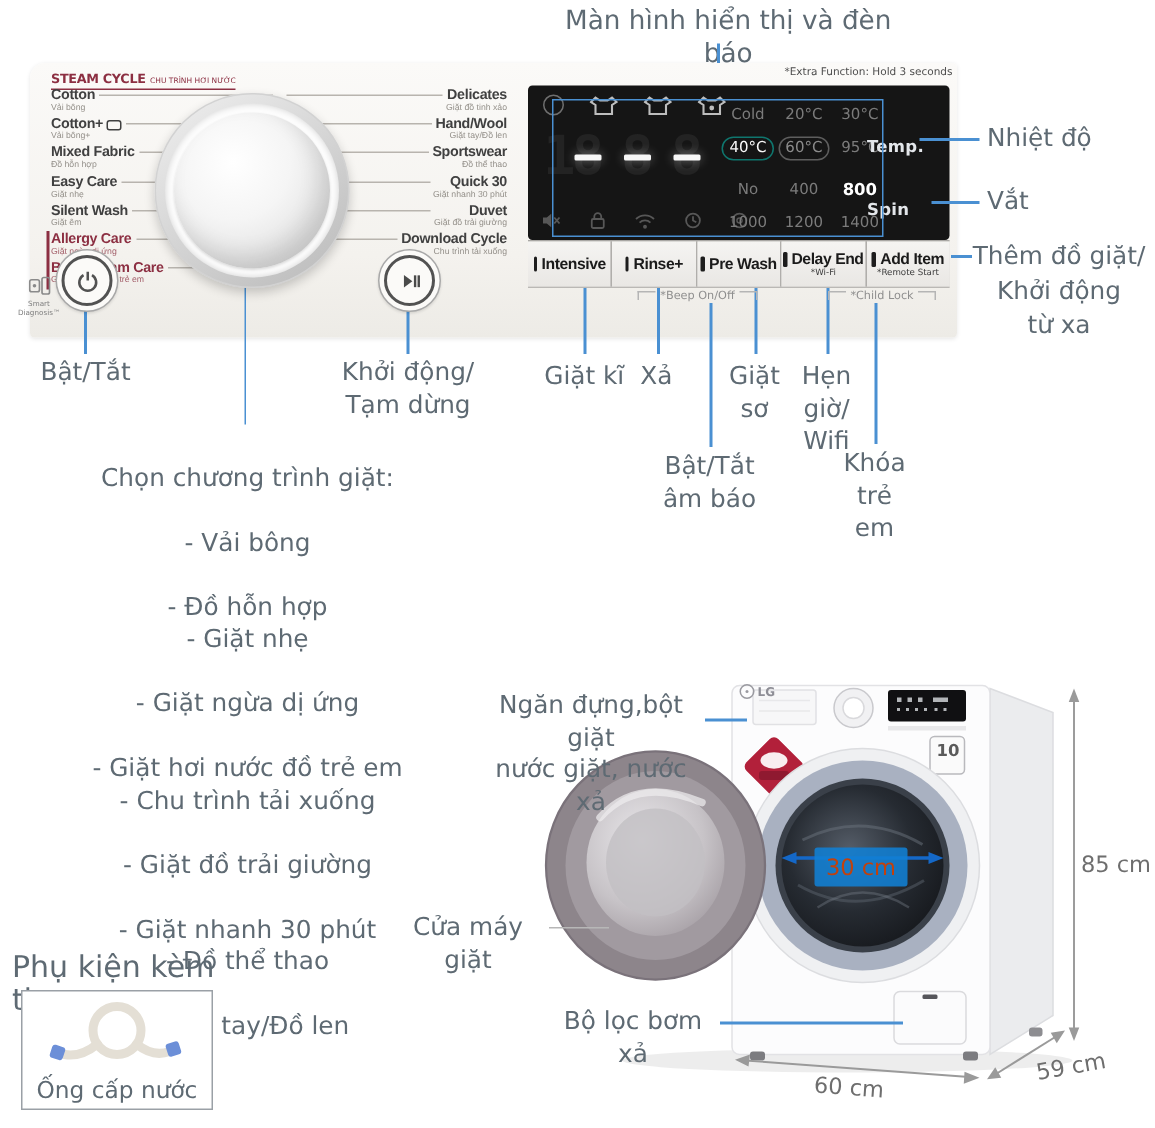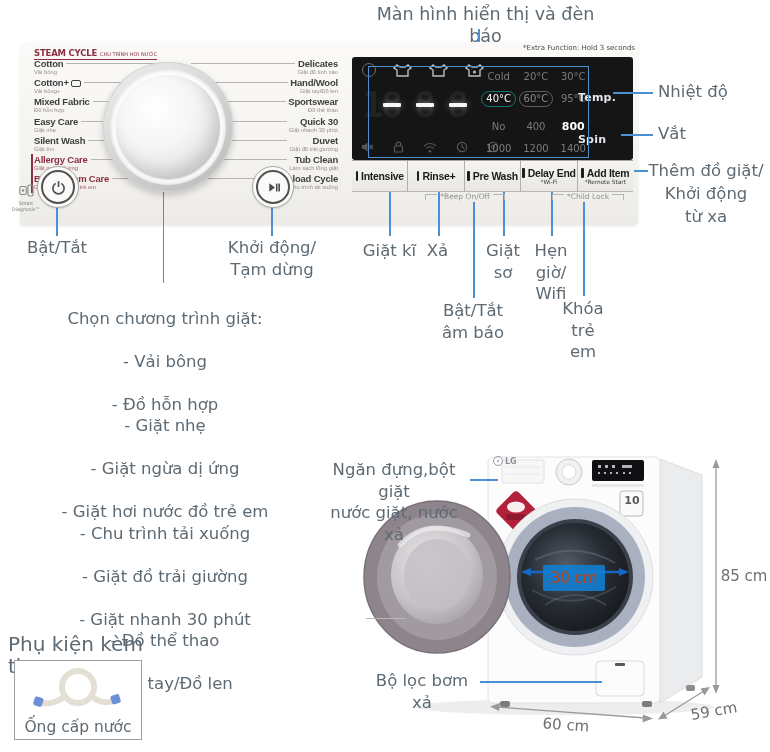--- a/index.html
+++ b/index.html
@@ -193,27 +193,20 @@
       <div class="prow2">
           <div class="pline"></div>
           <div class="ptxt r">
             <div class="pen">Duvet</div>
             <div class="pvi">Giặt đồ trải giường</div>
           </div>
         </div>
       <div class="prow2">
           <div class="pline"></div>
           <div class="ptxt r">
-            <div class="pen">Tub Clean</div>
-            <div class="pvi">Làm sạch lồng giặt</div>
-          </div>
-        </div>
-      <div class="prow2">
-          <div class="pline"></div>
-          <div class="ptxt r">
             <div class="pen">Download Cycle</div>
             <div class="pvi">Chu trình tải xuống</div>
           </div>
         </div>
     </div>
 
     <div class="dial">
       <div class="dial-mid"></div>
       <div class="dial-knob"></div>
     </div>
@@ -500,20 +493,21 @@
   <div class="lgLogo">
       <span class="dot"></span>
       <span>LG</span>
     </div>
   <div class="badge10">10</div>
   <div class="cm30">30 cm</div>
 
   <div class="co" style="left:318px;top:459px;width:152px">Ngăn đựng,bột giặt
 nước giặt, nước xả</div>
   <div class="bl" style="left:470px;top:479px;width:28px;height:1.5px"></div>
+  <div class="co" style="left:258px;top:607px;width:108px">Cửa máy giặt</div>
   <div class="gl" style="left:366px;top:618px;width:40px;height:1.2px"></div>
   <div class="co" style="left:366px;top:670px;width:112px">Bộ lọc bơm xả</div>
   <div class="bl" style="left:480px;top:681px;width:122px;height:1.5px"></div>
 
   <div class="dim" style="left:718px;top:567px;width:52px">85 cm</div>
   <div class="dim" style="left:528px;top:716px;width:76px;transform:rotate(4deg)">60 cm</div>
   <div class="dim" style="left:678px;top:702px;width:72px;transform:rotate(-10deg)">59 cm</div>
 
   <div class="co left" style="left:8px;top:634px;width:180px;font-size:20px">Phụ kiện kèm theo:</div>
   <div class="accbox">

